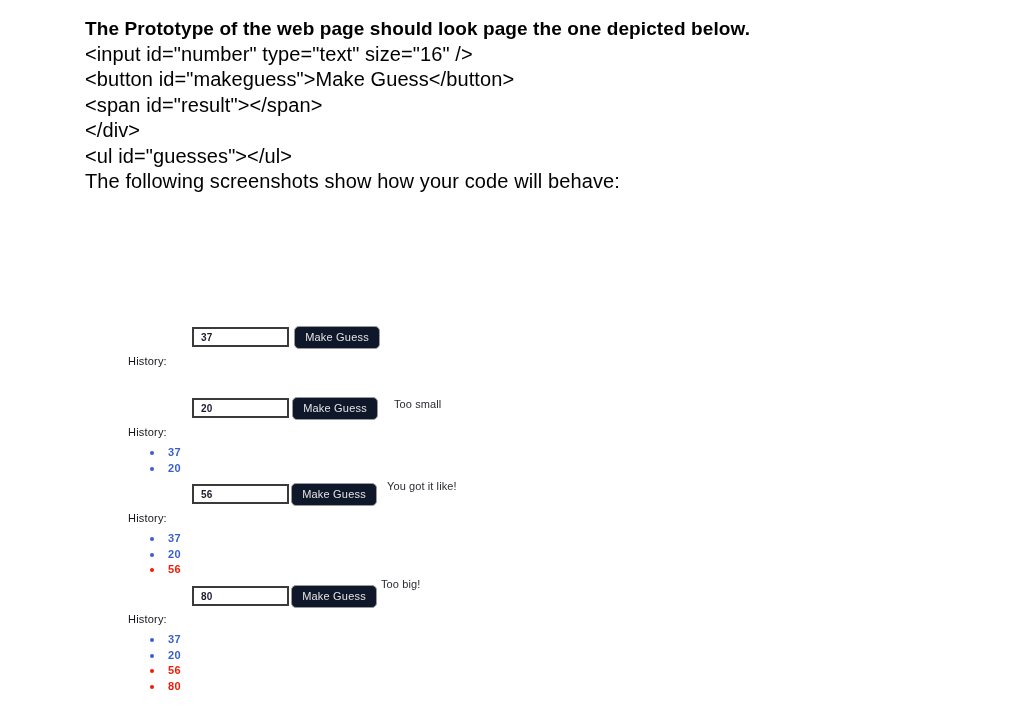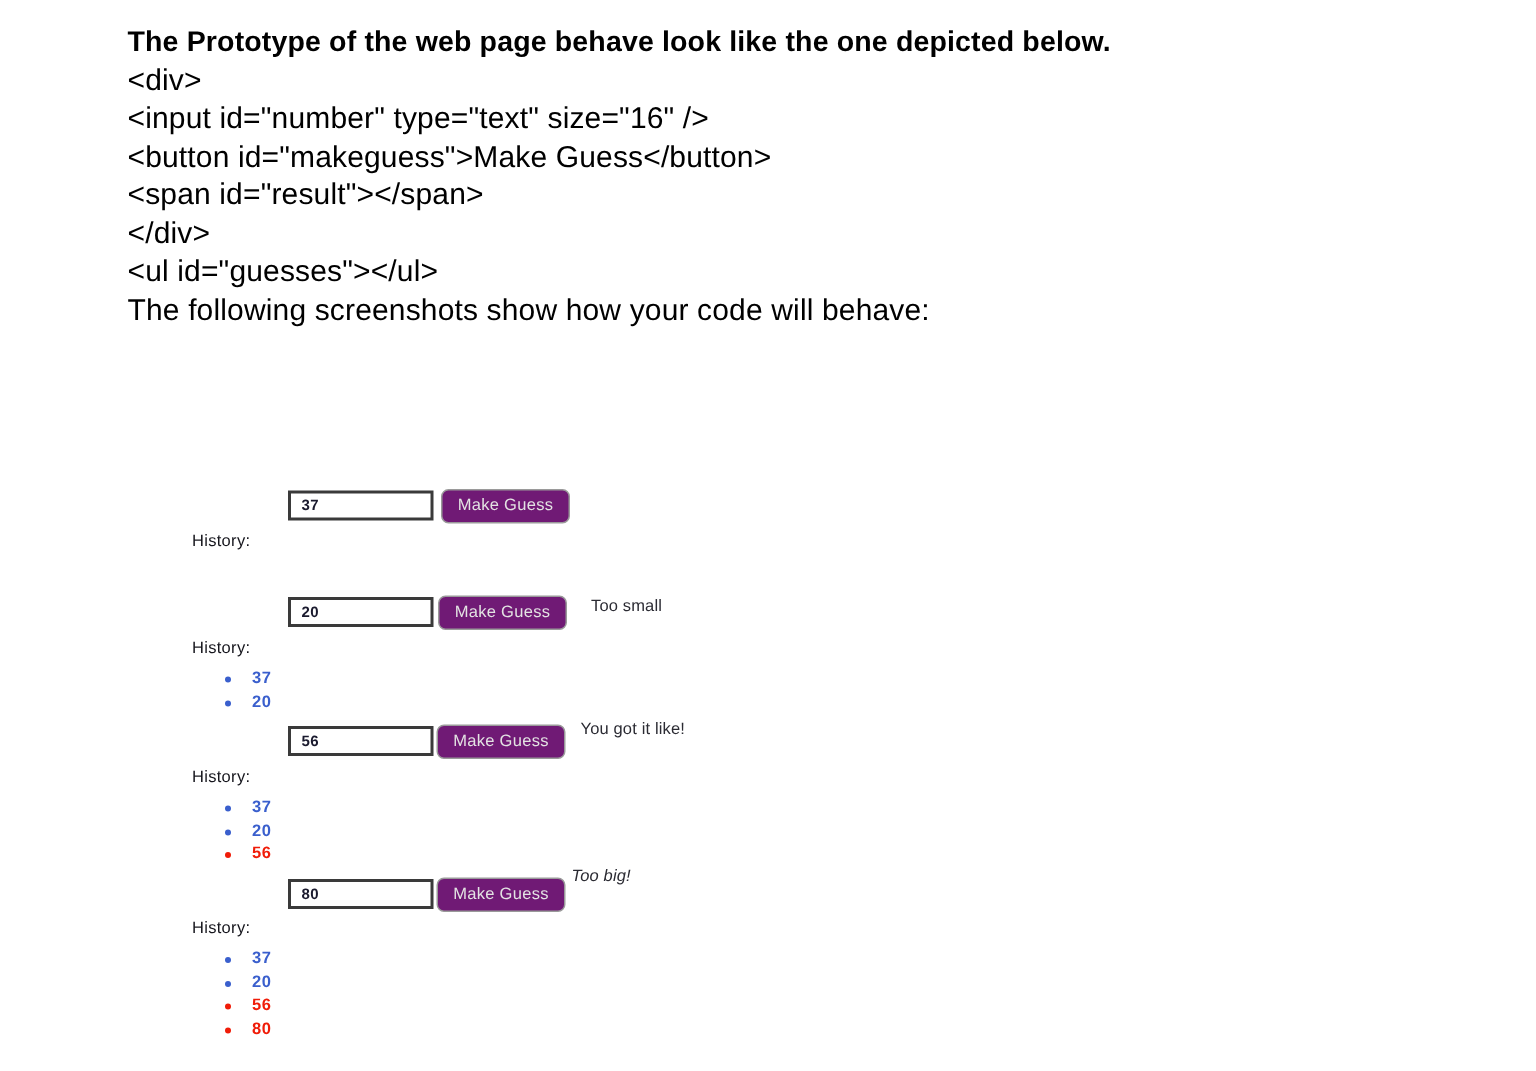--- a/index.html
+++ b/index.html
@@ -69,21 +69,21 @@
     padding: 0 0 0 7px;
     line-height: 16px;
     letter-spacing: 0.2px;
   }
   .guess-button {
     position: absolute;
     top: -1px;
     width: 86px;
     height: 23px;
     box-sizing: border-box;
-    background: #701a75;
+    background: #0f172a;
     border: 1px solid #9a9a9a;
     border-radius: 5px;
     color: #e3e3e3;
     font-family: "Liberation Sans", sans-serif;
     font-size: 11px;
     line-height: 21px;
     text-align: center;
     letter-spacing: 0.2px;
   }
   .result-text {
@@ -127,22 +127,21 @@
   }
   .c-blue { color: #3a5fcd; }
   .c-blue .bullet { background: #3a5fcd; }
   .c-red { color: #f01c08; }
   .c-red .bullet { background: #f01c08; }
 </style>
 </head>
 <body>
 
 <div id="doc-text">
-    <div class="doc-line bold">The Prototype of the web page behave look like the one depicted below.</div>
-    <div class="doc-line">&lt;div&gt;</div>
+    <div class="doc-line bold">The Prototype of the web page should look page the one depicted below.</div>
     <div class="doc-line">&lt;input id="number" type="text" size="16" /&gt;</div>
     <div class="doc-line">&lt;button id="makeguess"&gt;Make Guess&lt;/button&gt;</div>
     <div class="doc-line">&lt;span id="result"&gt;&lt;/span&gt;</div>
     <div class="doc-line">&lt;/div&gt;</div>
     <div class="doc-line">&lt;ul id="guesses"&gt;&lt;/ul&gt;</div>
     <div class="doc-line">The following screenshots show how your code will behave:</div>
   </div>
 
 <div id="mockups">
     <div class="mockup" style="top: 303px;">
@@ -174,21 +173,21 @@
       <ul class="guess-list" style="top: 48px;">
         <li class="c-blue"><span class="bullet"></span><span>37</span></li>
         <li class="c-blue"><span class="bullet"></span><span>20</span></li>
         <li class="c-red"><span class="bullet"></span><span>56</span></li>
       </ul>
     </div>
     <div class="mockup" style="top: 562px;">
       <div class="mockup-row">
         <input type="text" class="guess-input" value="80" style="">
         <div class="guess-button" style="left: 291px;">Make Guess</div>
-        <div class="result-text" style="left: 381px; top: -8px; font-style: italic;">Too big!</div>
+        <div class="result-text" style="left: 381px; top: -8px;">Too big!</div>
       </div>
       <div class="history-label" style="top: 27px;">History:</div>
       <ul class="guess-list" style="top: 47px;">
         <li class="c-blue"><span class="bullet"></span><span>37</span></li>
         <li class="c-blue"><span class="bullet"></span><span>20</span></li>
         <li class="c-red"><span class="bullet"></span><span>56</span></li>
         <li class="c-red"><span class="bullet"></span><span>80</span></li>
       </ul>
     </div>
   </div>

